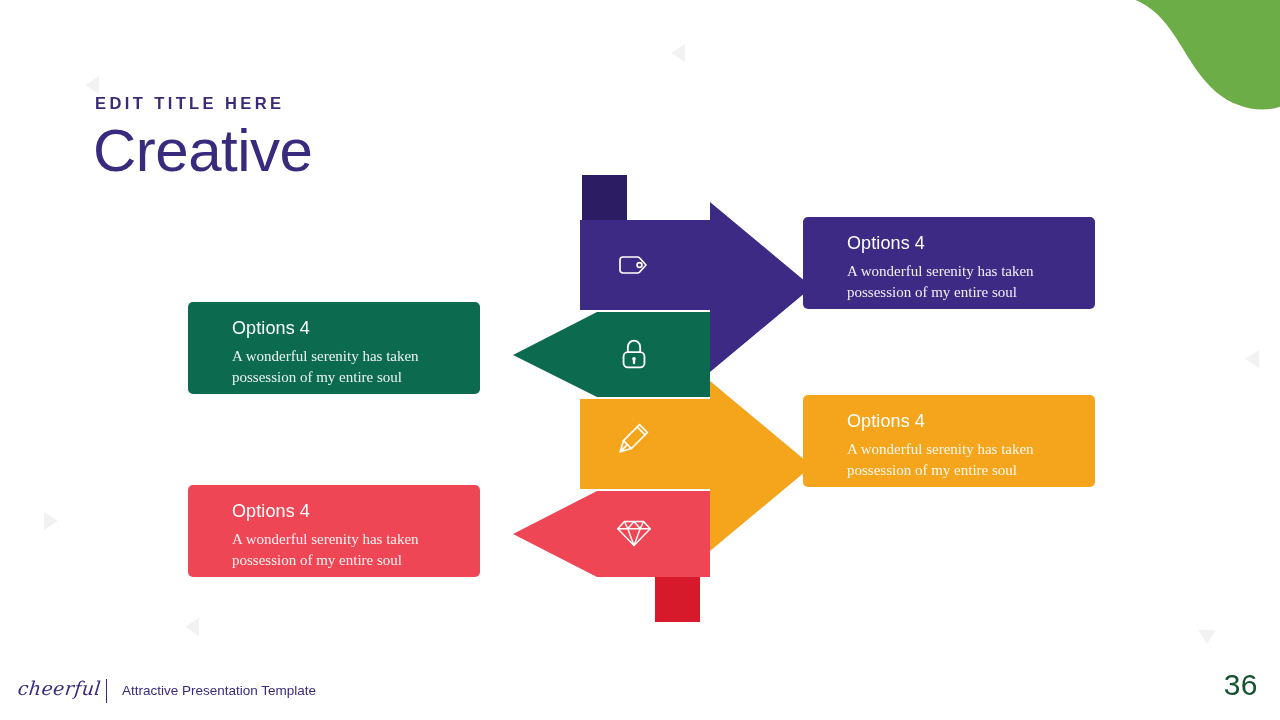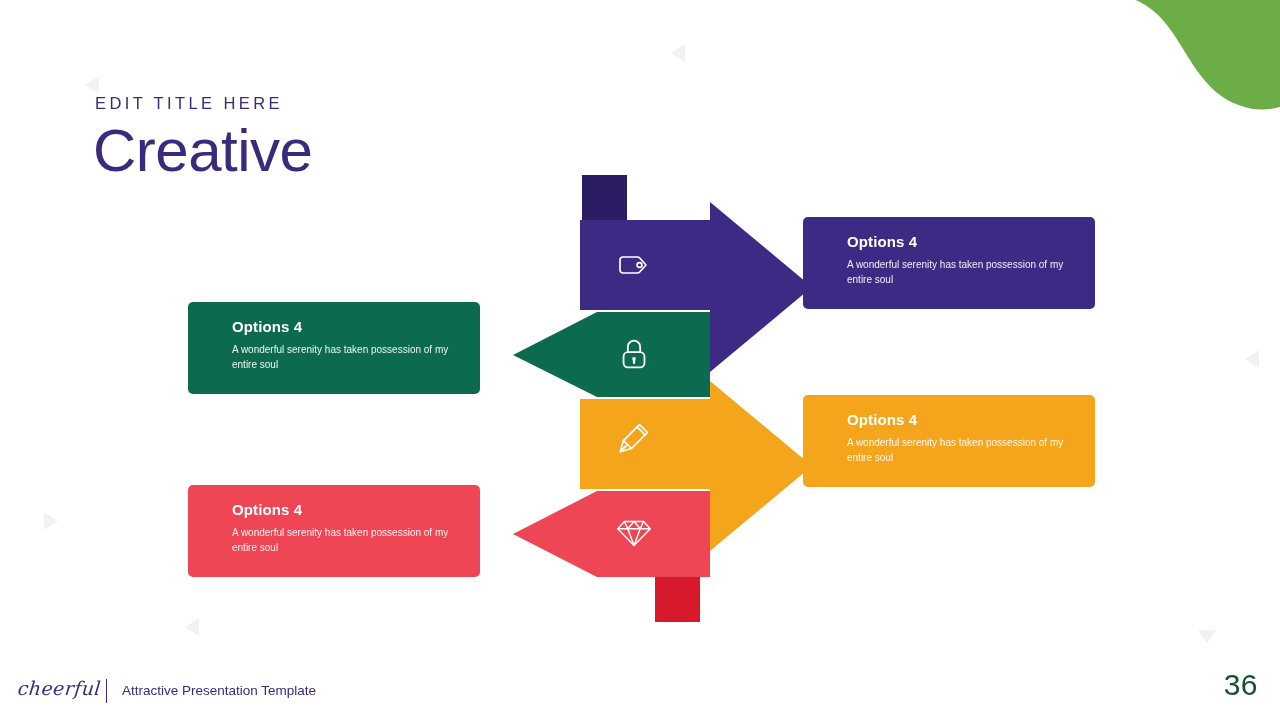--- a/index.html
+++ b/index.html
@@ -51,21 +51,21 @@
   }
 
   
   .eyebrow {
     position: absolute;
     left: 95px;
     top: 94px;
     font-size: 16.5px;
     letter-spacing: 3.4px;
     color: #3b2a78;
-    font-weight: 400;
+    font-weight: 700;
   }
   .headline {
     position: absolute;
     left: 93px;
     top: 120px;
     font-size: 60px;
     line-height: 62px;
     font-weight: normal;
     color: #3a2a7d;
     letter-spacing: -0.5px;
@@ -110,30 +110,31 @@
     left: 10px;
     right: -8px;
     bottom: -9px;
     height: 14px;
     background: rgba(0,0,0,0.055);
     border-radius: 5px;
     z-index: -1;
     filter: blur(3px);
   }
   .card-title {
-    font-size: 15px;
-    font-weight: bold;
+    font-size: 18px;
+    font-weight: normal;
     margin: 0 0 7px 0;
     letter-spacing: 0.1px;
   }
   .card-body {
-    font-size: 10px;
-    line-height: 15px;
+    font-size: 15px;
+    line-height: 21px;
     color: rgba(255,255,255,0.93);
     font-weight: 400;
+    font-family: Liberation Serif, serif;
   }
 
   .card-green  { background: #0c6b4f; }
   .card-purple { background: #3c2a85; }
   .card-orange { background: #f4a51c; }
   .card-red    { background: #ef4655; }
 
   
   .footer-logo {
     position: absolute;

